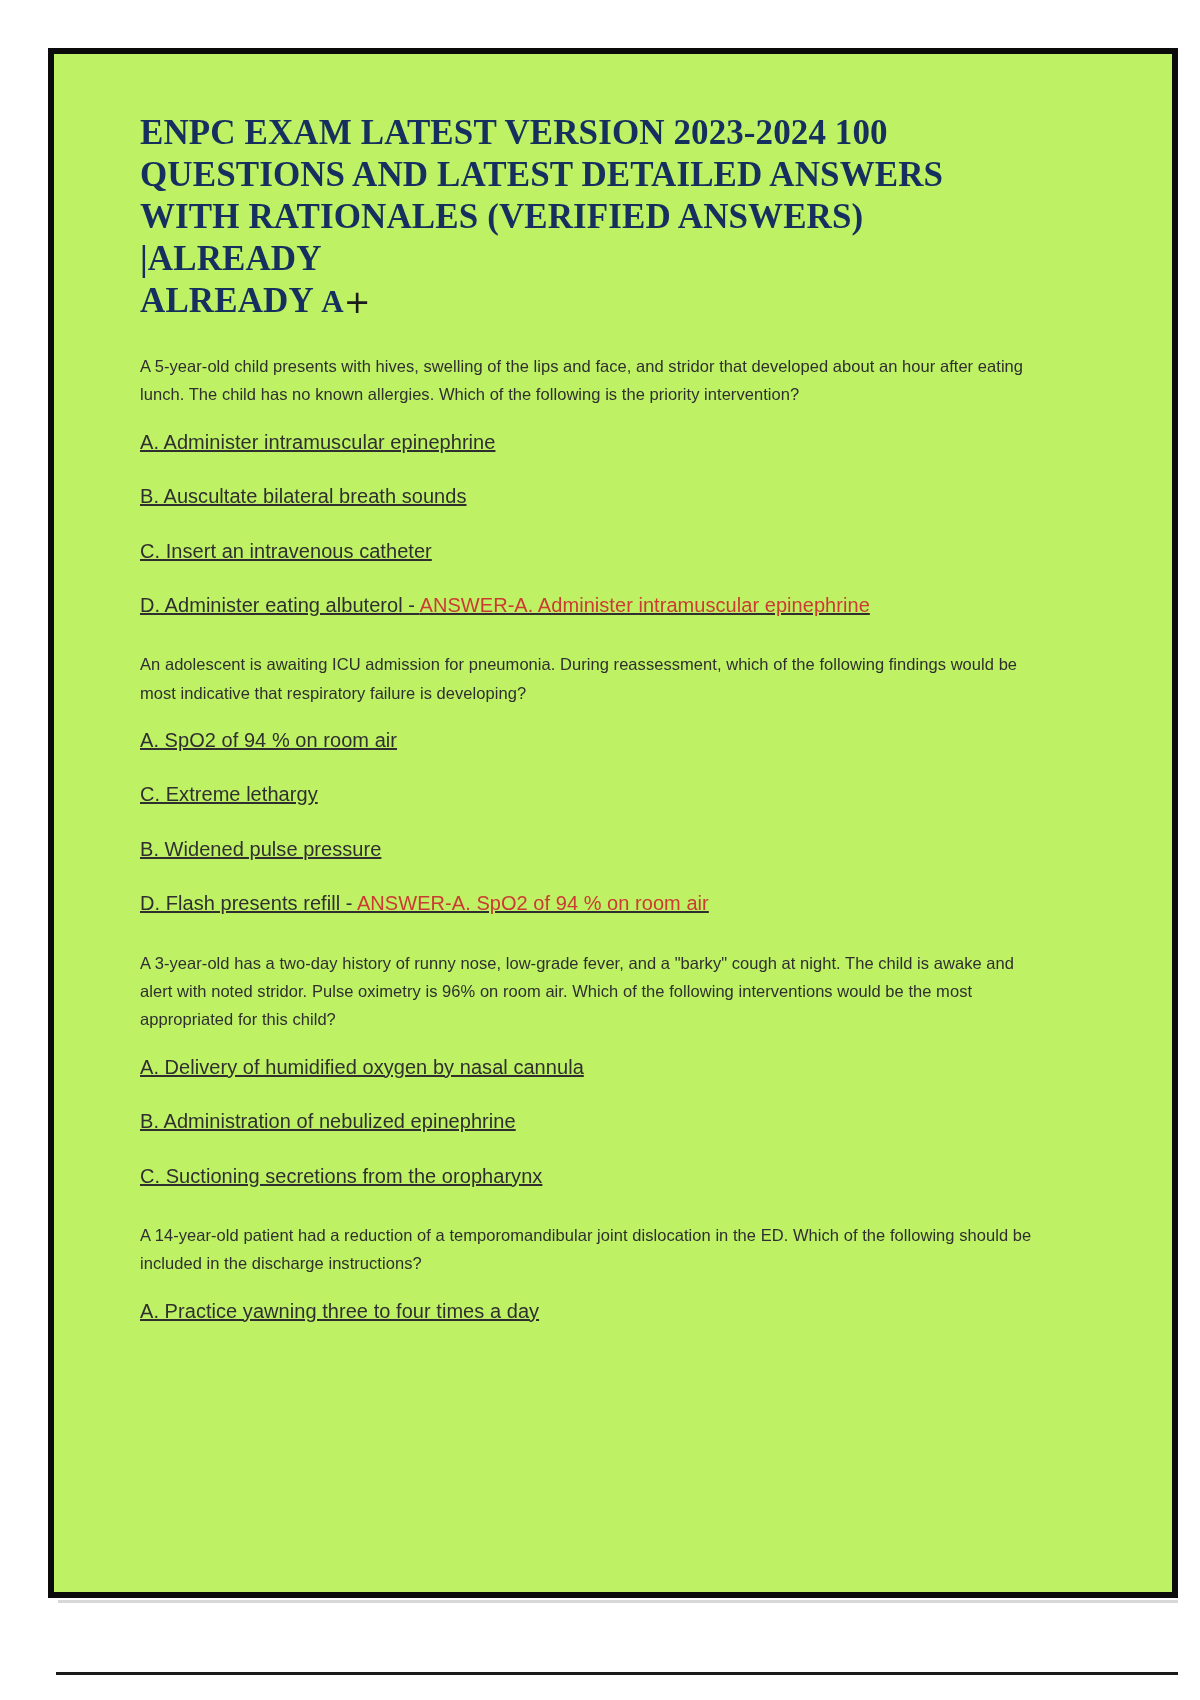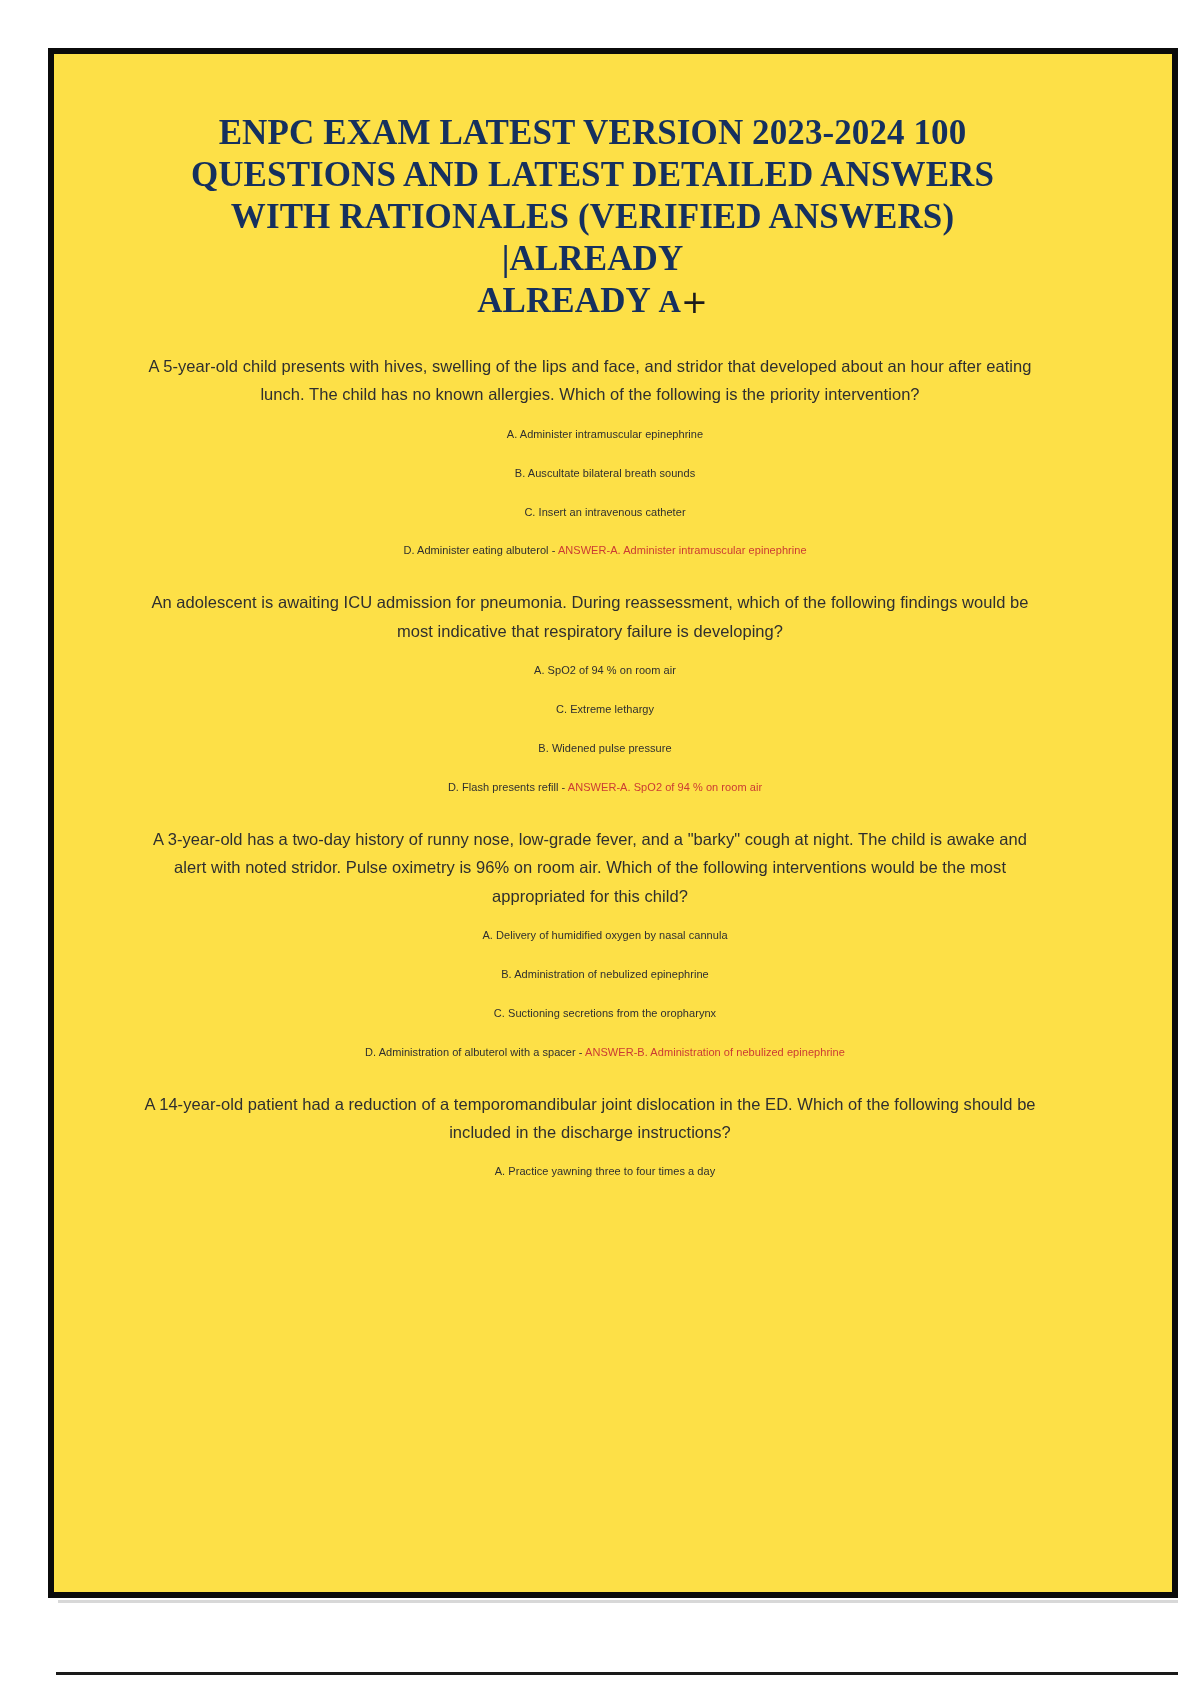--- a/index.html
+++ b/index.html
@@ -18,23 +18,22 @@
   }
 
   
   .page-sheet {
     position: absolute;
     left: 48px;
     top: 48px;
     width: 1130px;
     height: 1550px;
     box-sizing: border-box;
-    background: #fde047;
+    background: #bef264;
     border: 6px solid #0b0b0b;
-    text-align: center;
   }
   .page-sheet::after {
     content: "";
     position: absolute;
     left: 4px;
     right: -6px;
     bottom: -11px;
     height: 3px;
     background: #d8d8d8;
   }
@@ -88,26 +87,27 @@
   }
   .stem {
     font-size: 16.5px;
     line-height: 1.72;
     color: #2f2f2f;
     margin: 5px 0 16px 0;
     max-width: 900px;
     letter-spacing: 0.05px;
   }
   .option {
-    font-size: 11px;
+    font-size: 20px;
     line-height: 1.72;
     color: #2f2f2f;
     margin: 0 0 20px 0;
     max-width: 930px;
     letter-spacing: 0.05px;
+    text-decoration: underline;
   }
   .option:last-child {
     margin-bottom: 0;
   }
   .answer-text {
     color: #cb3b33;
   }
 </style>
 </head>
 <body>
@@ -135,21 +135,20 @@
           <p class="option"><span>A. SpO2 of 94 % on room air</span></p>
           <p class="option"><span>C. Extreme lethargy</span></p>
           <p class="option"><span>B. Widened pulse pressure</span></p>
           <p class="option"><span>D. Flash presents refill - </span><span class="answer-text">ANSWER-A. SpO2 of 94 % on room air</span></p>
         </div>
         <div class="qa-block">
           <p class="stem">A 3-year-old has a two-day history of runny nose, low-grade fever, and a "barky" cough at night. The child is awake and alert with noted stridor. Pulse oximetry is 96% on room air. Which of the following interventions would be the most appropriated for this child?</p>
           <p class="option"><span>A. Delivery of humidified oxygen by nasal cannula</span></p>
           <p class="option"><span>B. Administration of nebulized epinephrine</span></p>
           <p class="option"><span>C. Suctioning secretions from the oropharynx</span></p>
-          <p class="option"><span>D. Administration of albuterol with a spacer - </span><span class="answer-text">ANSWER-B. Administration of nebulized epinephrine</span></p>
         </div>
         <div class="qa-block">
           <p class="stem">A 14-year-old patient had a reduction of a temporomandibular joint dislocation in the ED. Which of the following should be included in the discharge instructions?</p>
           <p class="option"><span>A. Practice yawning three to four times a day</span></p>
         </div>
       </div>
 
   </div>
 </div>
 

